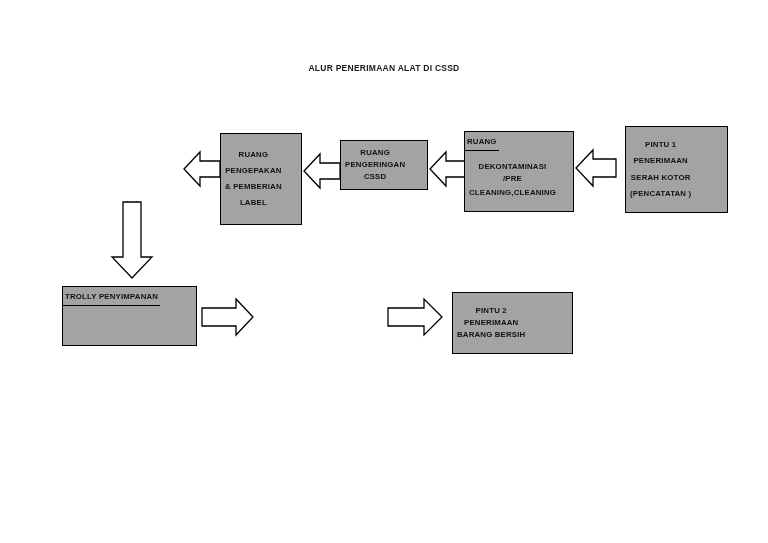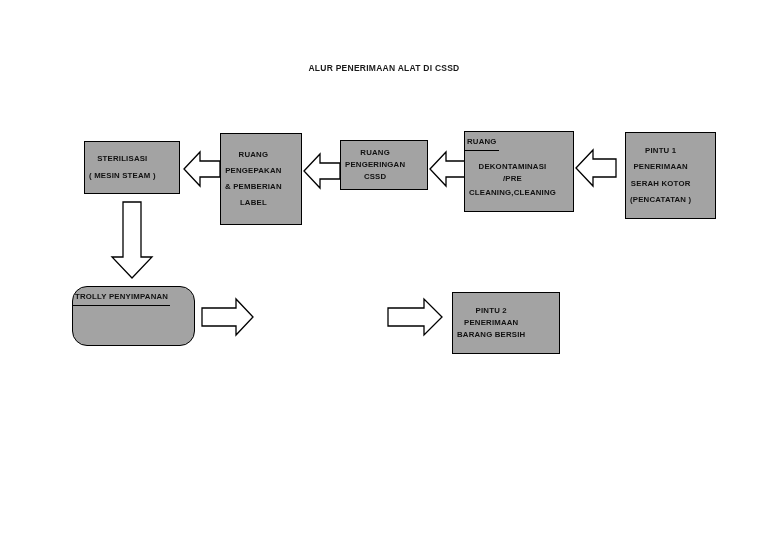--- a/index.html
+++ b/index.html
@@ -81,26 +81,20 @@
   }
   .arrow svg { display: block; }
 </style>
 </head>
 <body>
 
 <div id="canvas">
 
   <div class="title">ALUR PENERIMAAN ALAT DI CSSD</div>
 
-  <div class="box" style="left:84px; top:141px; width:96px; height:53px;">
-    <div class="body">
-      <div class="line">STERILISASI</div>
-      <div class="line">( MESIN STEAM )</div>
-    </div>
-  </div>
 
   <div class="arrow" style="left:182px; top:148px;">
     <svg width="40" height="42" viewBox="0 0 40 42">
       <polygon points="2,21 18,4 18,13 38,13 38,29 18,29 18,38" fill="#ffffff" stroke="#000000" stroke-width="1.3" stroke-linejoin="miter"></polygon>
     </svg>
   </div>
 
   <div class="box" style="left:220px; top:133px; width:82px; height:92px;">
     <div class="body">
       <div class="line">RUANG</div>
@@ -138,53 +132,53 @@
       <div class="line">CLEANING,CLEANING</div>
     </div>
   </div>
 
   <div class="arrow" style="left:574px; top:146px;">
     <svg width="44" height="44" viewBox="0 0 44 44">
       <polygon points="2,22 19,4 19,13 42,13 42,31 19,31 19,40" fill="#ffffff" stroke="#000000" stroke-width="1.3" stroke-linejoin="miter"></polygon>
     </svg>
   </div>
 
-  <div class="box" style="left:625px; top:132px; width:91px; height:87px;">
+  <div class="box" style="left:625px; top:126px; width:103px; height:87px;">
     <div class="body">
       <div class="line">PINTU 1</div>
       <div class="line">PENERIMAAN</div>
       <div class="line">SERAH  KOTOR</div>
       <div class="line">(PENCATATAN )</div>
     </div>
   </div>
 
   <div class="arrow" style="left:107px; top:199px;">
     <svg width="50" height="82" viewBox="0 0 50 82">
       <polygon points="25,79 5,58 16,58 16,3 34,3 34,58 45,58" fill="#ffffff" stroke="#000000" stroke-width="1.3" stroke-linejoin="miter"></polygon>
     </svg>
   </div>
 
-  <div class="box" style="left:72px; top:286px; width:123px; height:60px;border-radius:15px;">
+  <div class="box" style="left:62px; top:286px; width:135px; height:60px;">
     <div class="hdr">TROLLY PENYIMPANAN</div>
   </div>
 
   <div class="arrow" style="left:200px; top:296px;">
     <svg width="55" height="42" viewBox="0 0 55 42">
       <polygon points="53,21 36,3 36,12 2,12 2,30 36,30 36,39" fill="#ffffff" stroke="#000000" stroke-width="1.3" stroke-linejoin="miter"></polygon>
     </svg>
   </div>
 
 
   <div class="arrow" style="left:386px; top:296px;">
     <svg width="58" height="42" viewBox="0 0 58 42">
       <polygon points="56,21 38,3 38,12 2,12 2,30 38,30 38,39" fill="#ffffff" stroke="#000000" stroke-width="1.3" stroke-linejoin="miter"></polygon>
     </svg>
   </div>
 
-  <div class="box" style="left:452px; top:292px; width:108px; height:62px;">
+  <div class="box" style="left:452px; top:292px; width:121px; height:62px;">
     <div class="body">
       <div class="line tight">PINTU 2</div>
       <div class="line tight">PENERIMAAN</div>
       <div class="line tight">BARANG BERSIH</div>
     </div>
   </div>
 
 </div>
 
 </body></html>

